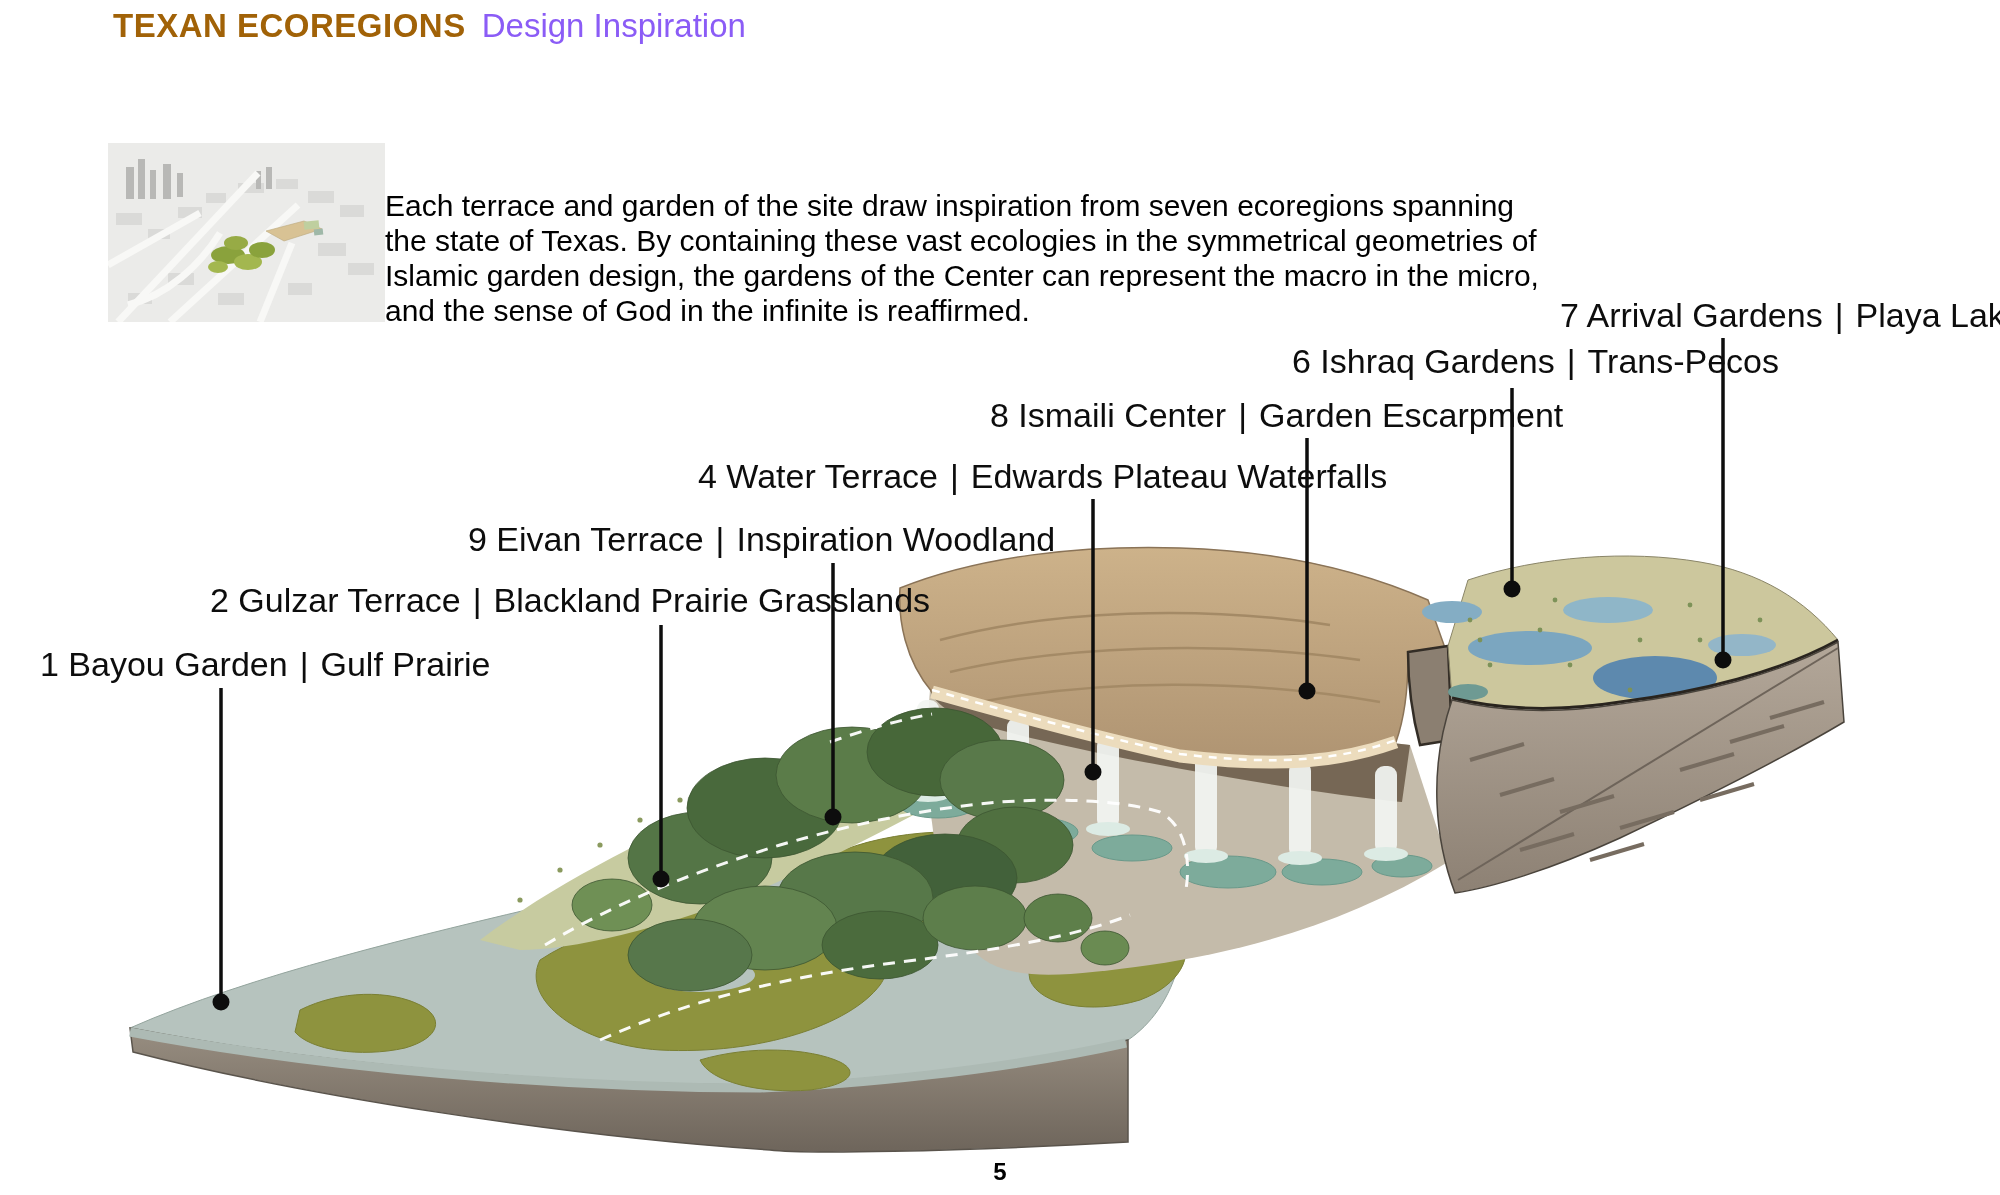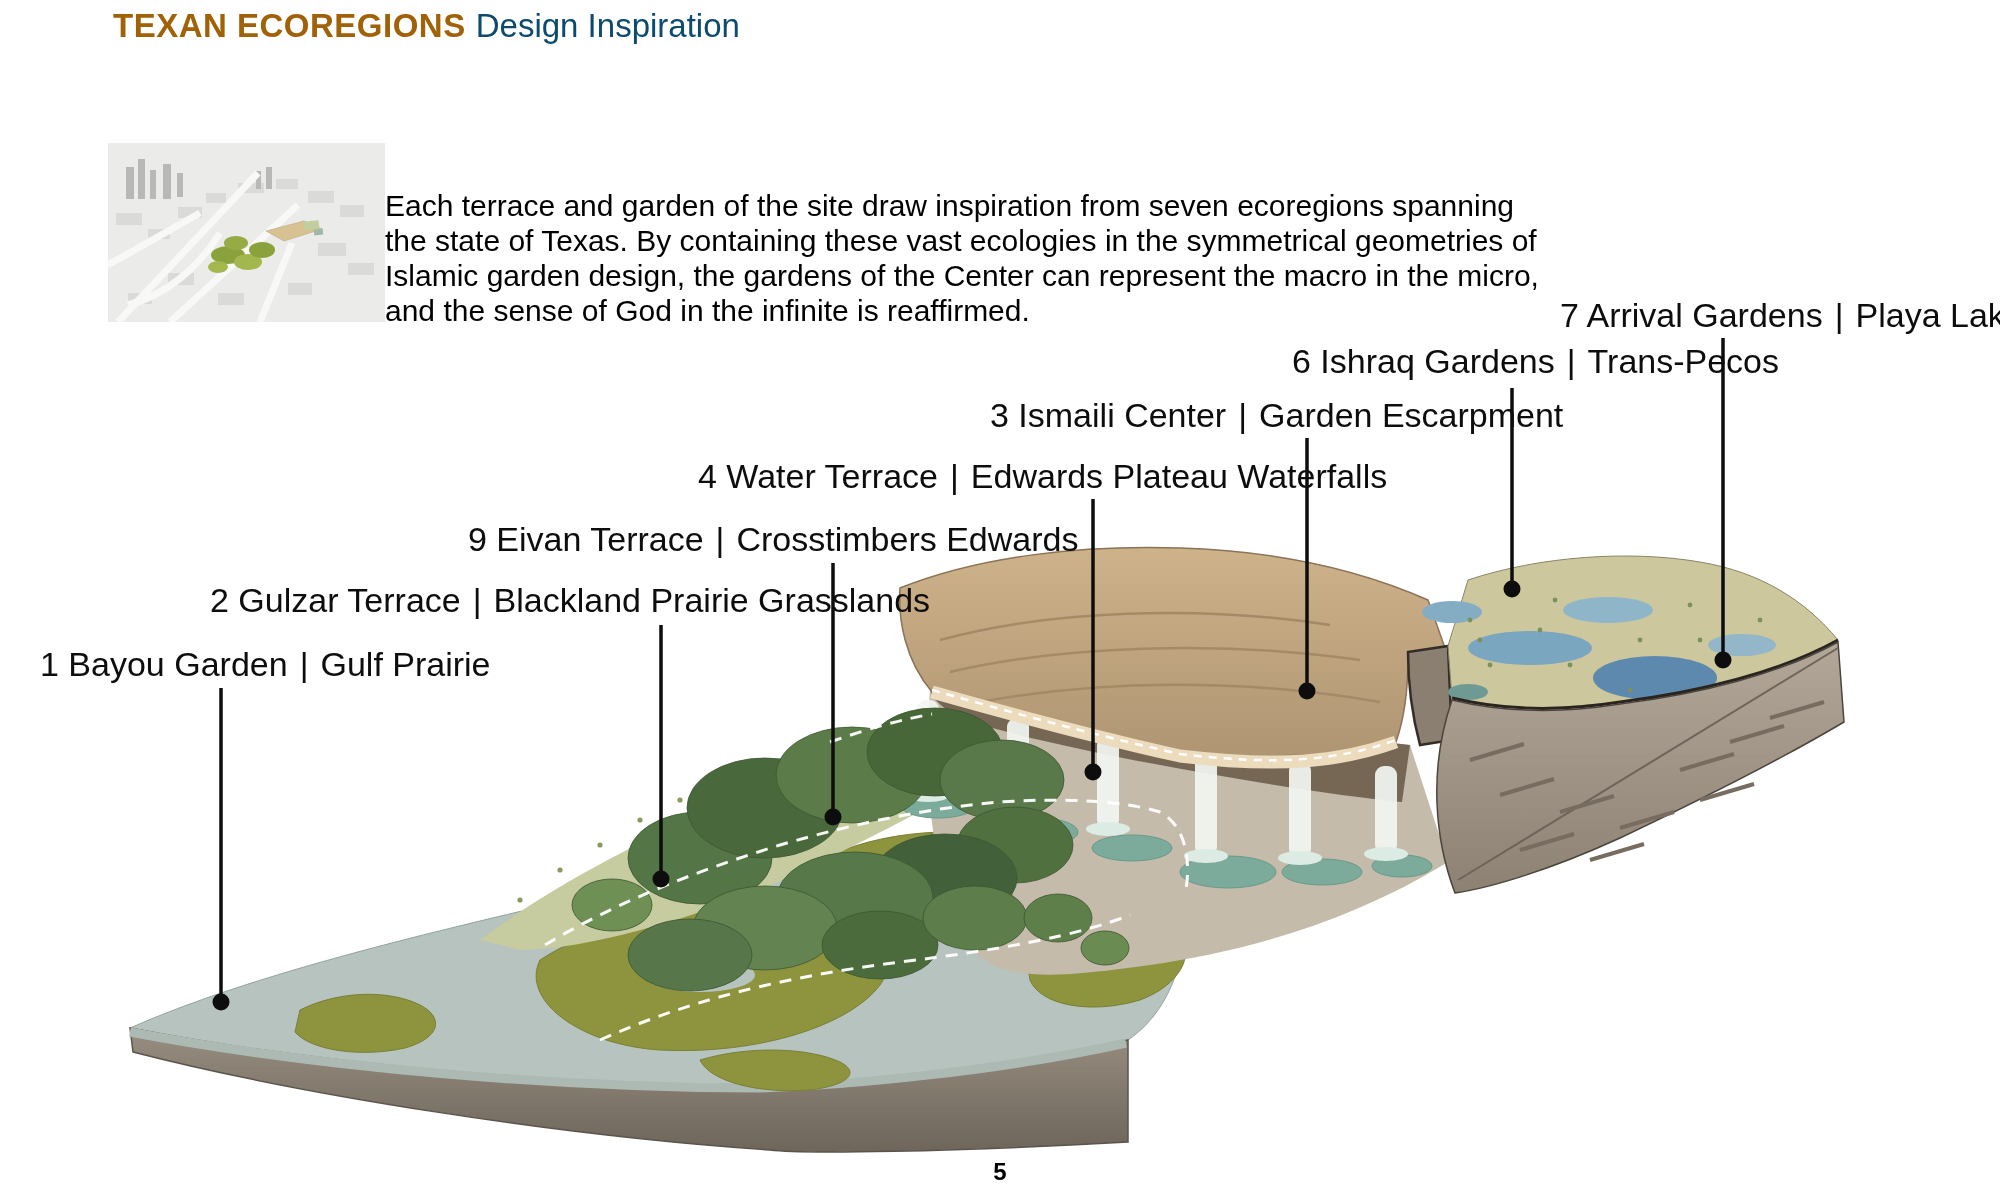--- a/index.html
+++ b/index.html
@@ -1,21 +1,21 @@
 <!DOCTYPE html>
 <html><head>
 <meta charset="utf-8">
 <style>
   html,body{margin:0;padding:0;background:#ffffff;}
   .page{position:relative;width:2000px;height:1195px;background:#ffffff;overflow:hidden;
         font-family:"Liberation Sans", sans-serif;color:#111;}
   
   .hdr{position:absolute;left:113px;top:6px;white-space:nowrap;line-height:40px;}
   .hdr .t1{font-weight:bold;font-size:33px;color:#a16207;letter-spacing:.5px;}
-  .hdr .t2{font-weight:400;font-size:33px;color:#0c4a6e;margin-left:10px;}
+  .hdr .t2{font-weight:400;font-size:33px;color:#8b5cf6;margin-left:16px;}
   
   .thumb{position:absolute;left:108px;top:143px;width:277px;height:179px;}
   
   .intro{position:absolute;left:385px;top:158px;width:1158px;font-size:30px;line-height:35px;color:#000;}
   
   .canvas{position:absolute;left:0;top:0;width:2000px;height:1195px;}
   .canvas svg{position:absolute;left:0;top:0;}
   
   .callout{position:absolute;height:42px;line-height:42px;font-size:34px;color:#0d0d0d;white-space:nowrap;}
   .callout .pipe{margin:0 12px;color:#0d0d0d;}
@@ -271,22 +271,22 @@
           <g>
             <line x1="1723" y1="338" x2="1723" y2="660" stroke="#0d0d0d" stroke-width="3.5"></line>
             <circle cx="1723" cy="660" r="8.5" fill="#0d0d0d"></circle>
           </g>
         </g>
     </svg>
 
     <div id="callouts">
         <div class="callout" style="left: 12px; top: 643px; margin-left: 28px;"><span>1 Bayou Garden</span><span class="pipe">|</span><span>Gulf Prairie</span></div>
         <div class="callout" style="left: 210px; top: 579px; text-align: center;"><span>2 Gulzar Terrace</span><span class="pipe">|</span><span>Blackland Prairie Grasslands</span></div>
-        <div class="callout" style="left: 468px; top: 518px;"><span>9 Eivan Terrace</span><span class="pipe">|</span><span>Crosstimbers Edwards</span></div>
+        <div class="callout" style="left: 468px; top: 518px;"><span>9 Eivan Terrace</span><span class="pipe">|</span><span>Inspiration Woodland</span></div>
         <div class="callout" style="left: 698px; top: 455px; text-align: right;"><span>4 Water Terrace</span><span class="pipe">|</span><span>Edwards Plateau Waterfalls</span></div>
-        <div class="callout" style="left: 990px; top: 394px;"><span>3 Ismaili Center</span><span class="pipe">|</span><span>Garden Escarpment</span></div>
+        <div class="callout" style="left: 990px; top: 394px;"><span>8 Ismaili Center</span><span class="pipe">|</span><span>Garden Escarpment</span></div>
         <div class="callout" style="left: 1292px; top: 340px;"><span>6 Ishraq Gardens</span><span class="pipe">|</span><span>Trans-Pecos</span></div>
         <div class="callout" style="left: 1560px; top: 294px;"><span>7 Arrival Gardens</span><span class="pipe">|</span><span>Playa Lakes</span></div>
       </div>
   </div>
 
   <div class="pagenum">5</div>
 </div>
 
 </body></html>

